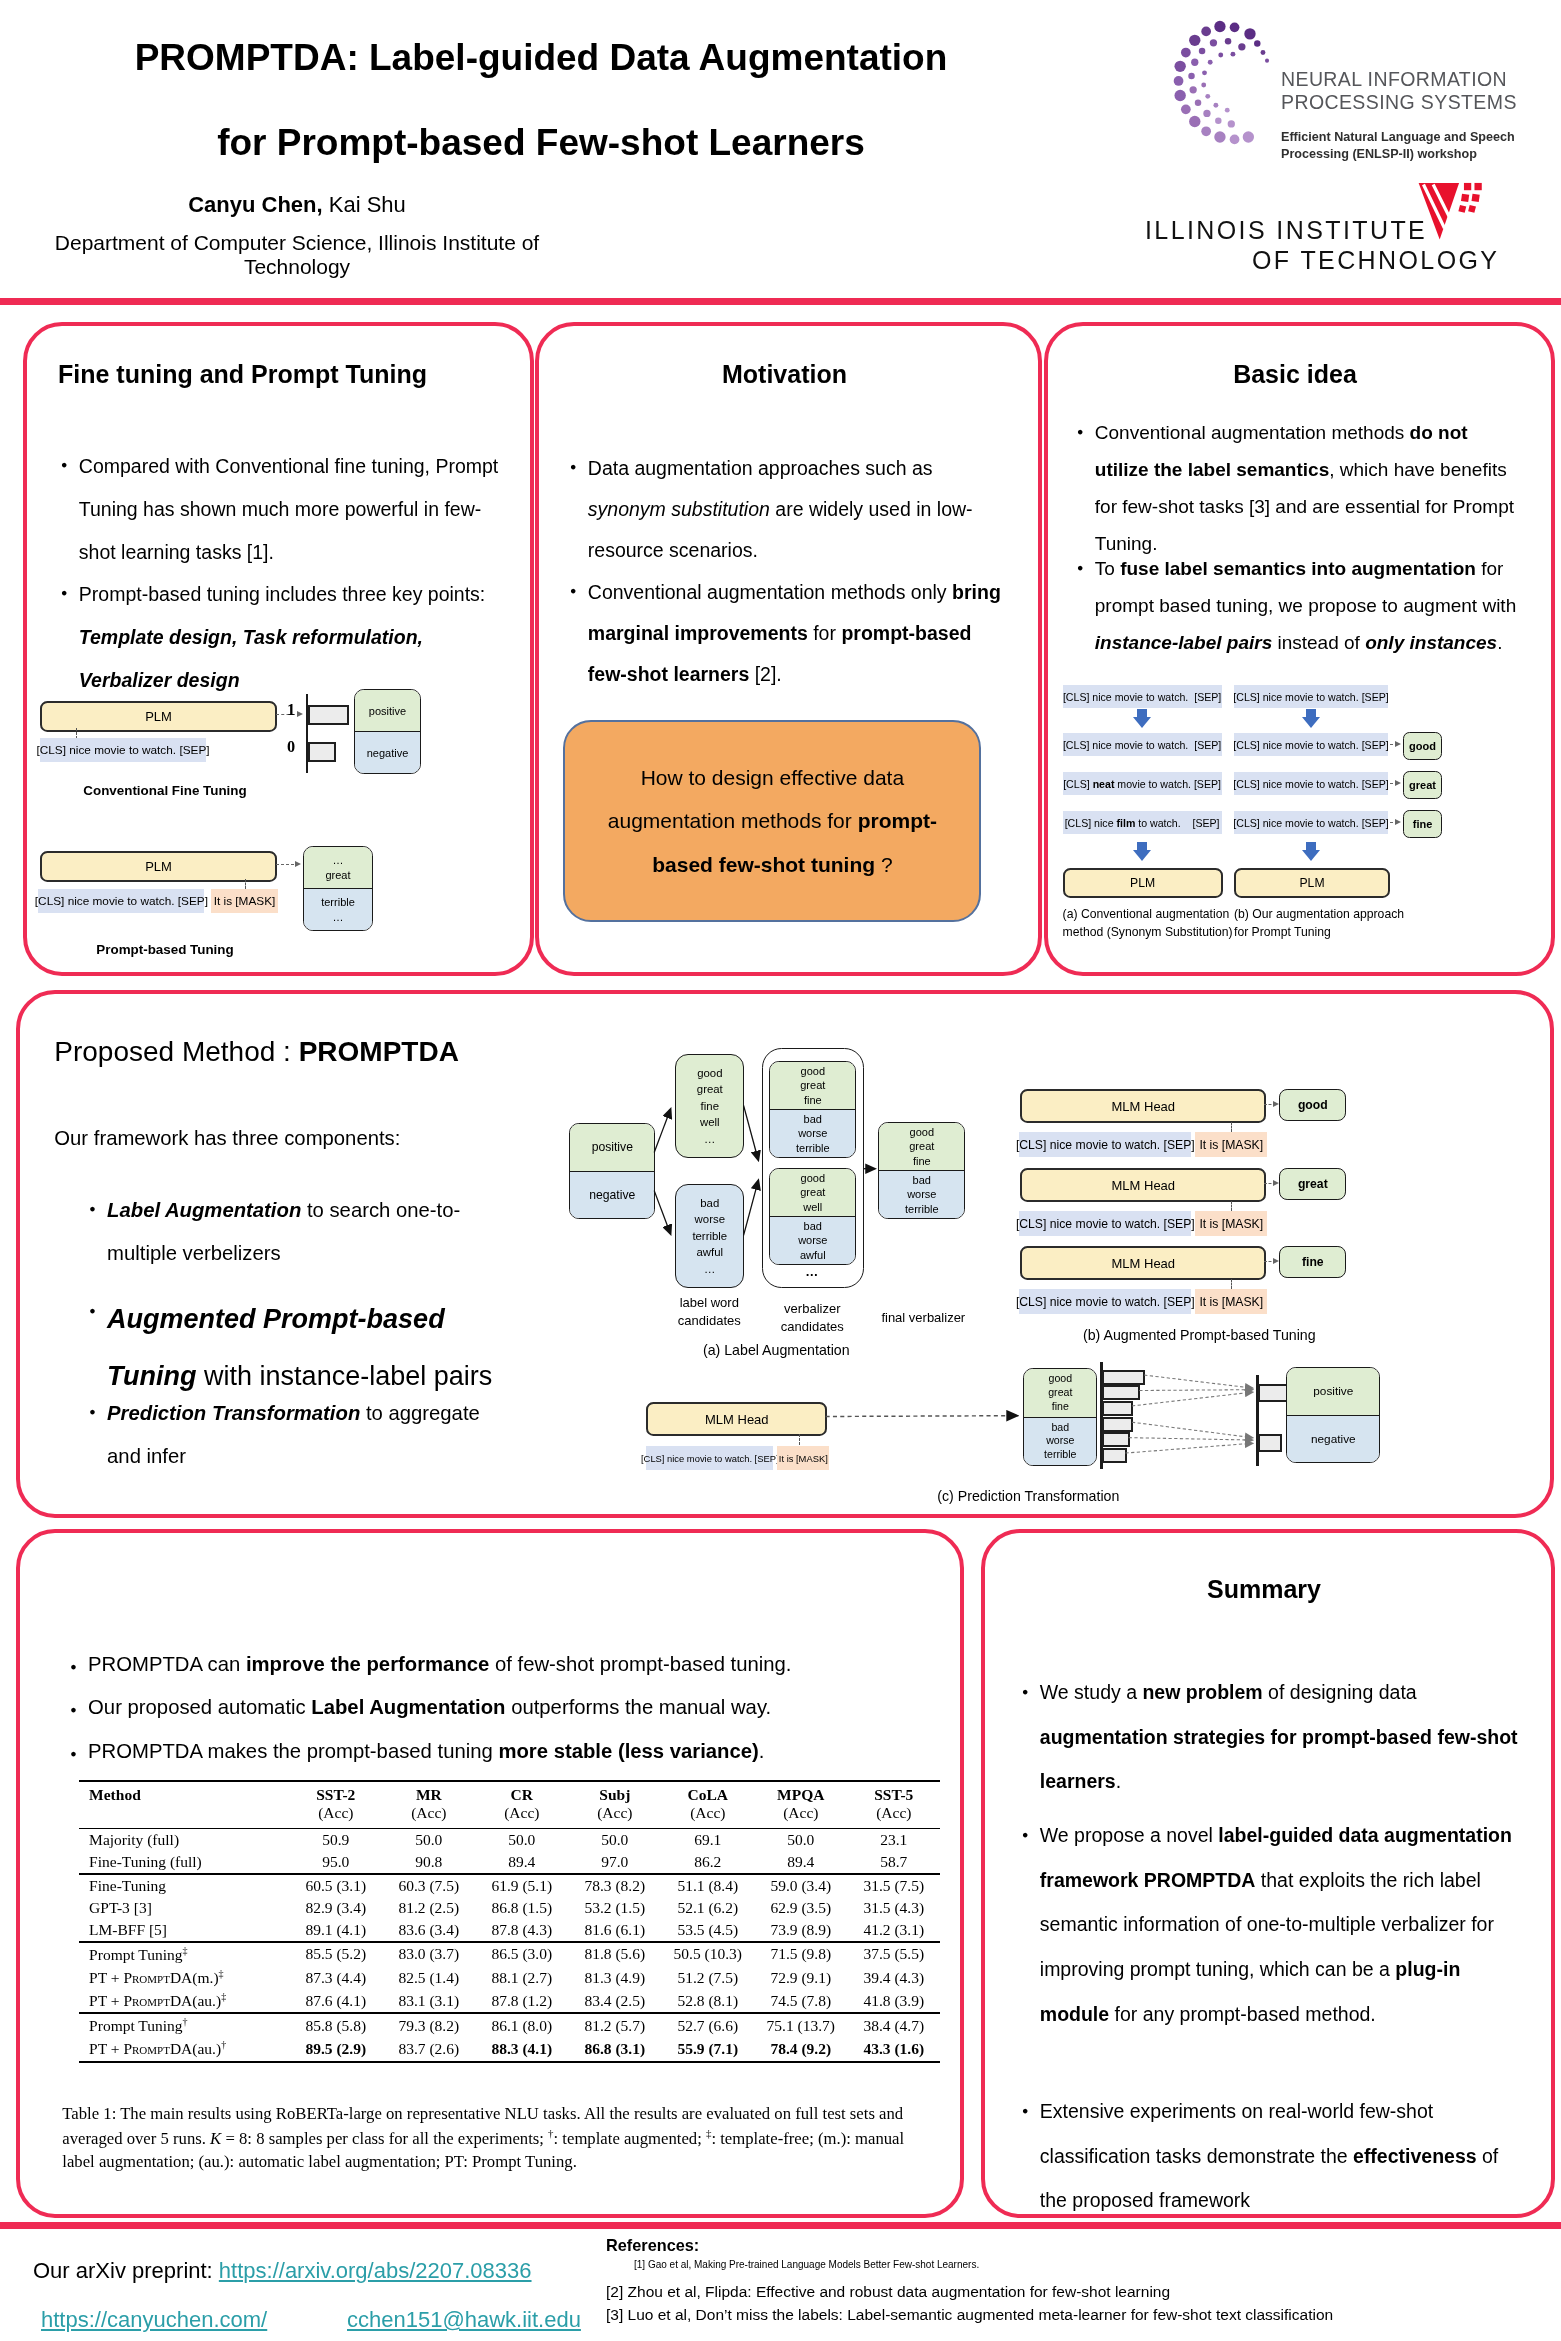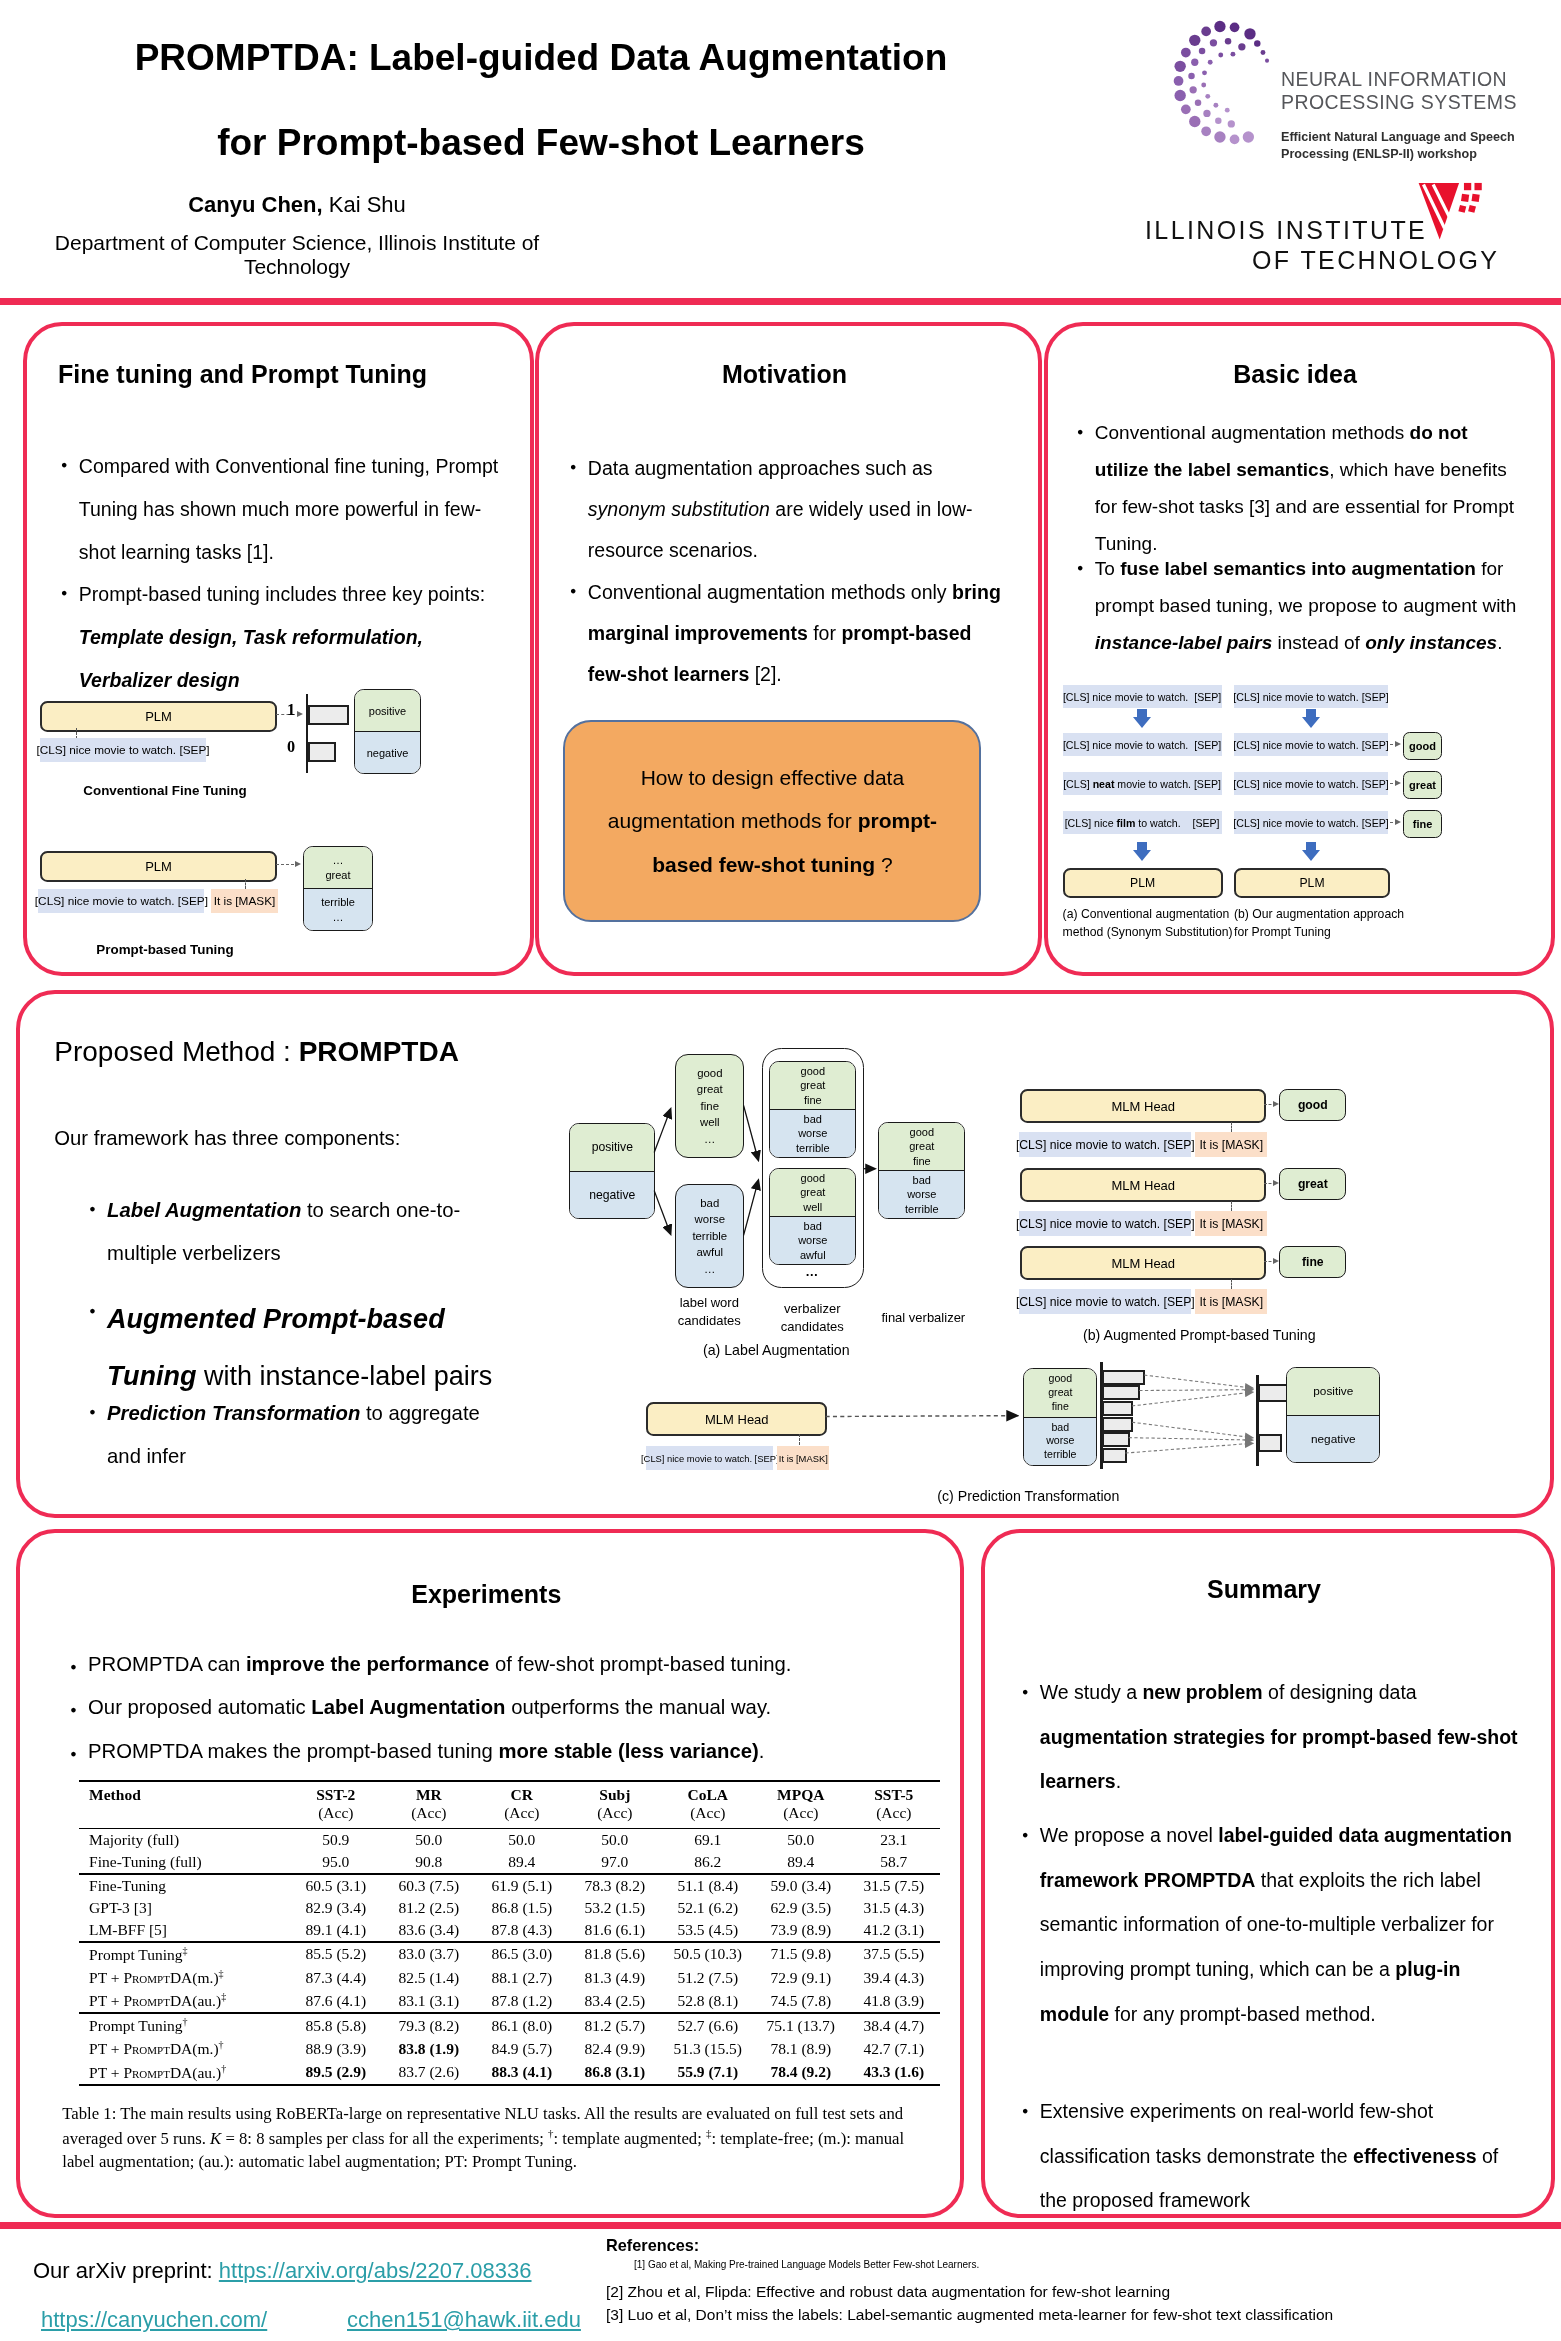--- a/index.html
+++ b/index.html
@@ -368,21 +368,20 @@
       <line x1="1377" y1="488" x2="1516" y2="487" marker-end="url(#ag)"></line>
       <line x1="1368" y1="507" x2="1516" y2="490" marker-end="url(#ag)"></line>
       <line x1="1368" y1="527" x2="1516" y2="546" marker-end="url(#ag)"></line>
       <line x1="1364" y1="546" x2="1516" y2="549" marker-end="url(#ag)"></line>
       <line x1="1360" y1="565" x2="1516" y2="553" marker-end="url(#ag)"></line>
     </g>
   </svg>
 </div>
 
 <div class="panel" style="left:16.3px;top:1529px;width:940px;height:681px">
-  <div class="ptitle center" style="left:0;top:47px;width:932px">Experiments</div>
 
   <div class="bullet" style="left:50px;top:120px;width:854px">
     <span class="dot" style="padding-top:6.5px">●</span>
     <div class="btxt" style="font-size:20.3px"><span>PROMPTDA can </span><span style="font-weight: bold;">improve the performance</span><span> of few-shot prompt-based tuning.</span></div>
   </div>
   <div class="bullet" style="left:50px;top:163px;width:854px">
     <span class="dot" style="padding-top:6.5px">●</span>
     <div class="btxt" style="font-size:20.3px"><span>Our proposed automatic </span><span style="font-weight: bold;">Label Augmentation</span><span> outperforms the manual way.</span></div>
   </div>
   <div class="bullet" style="left:50px;top:207px;width:854px">
@@ -521,30 +520,20 @@
           <td><span>Prompt Tuning</span><sup>†</sup></td>
           <td>85.8 (5.8)</td>
           <td>79.3 (8.2)</td>
           <td>86.1 (8.0)</td>
           <td>81.2 (5.7)</td>
           <td>52.7 (6.6)</td>
           <td>75.1 (13.7)</td>
           <td>38.4 (4.7)</td>
         </tr>
         <tr>
-          <td><span>PT + </span><span class="scap">PromptDA</span><span>(m.)</span><sup>†</sup></td>
-          <td>88.9 (3.9)</td>
-          <td class="bd">83.8 (1.9)</td>
-          <td>84.9 (5.7)</td>
-          <td>82.4 (9.9)</td>
-          <td>51.3 (15.5)</td>
-          <td>78.1 (8.9)</td>
-          <td>42.7 (7.1)</td>
-        </tr>
-        <tr>
           <td><span>PT + </span><span class="scap">PromptDA</span><span>(au.)</span><sup>†</sup></td>
           <td class="bd">89.5 (2.9)</td>
           <td>83.7 (2.6)</td>
           <td class="bd">88.3 (4.1)</td>
           <td class="bd">86.8 (3.1)</td>
           <td class="bd">55.9 (7.1)</td>
           <td class="bd">78.4 (9.2)</td>
           <td class="bd">43.3 (1.6)</td>
         </tr>
       </tbody>

